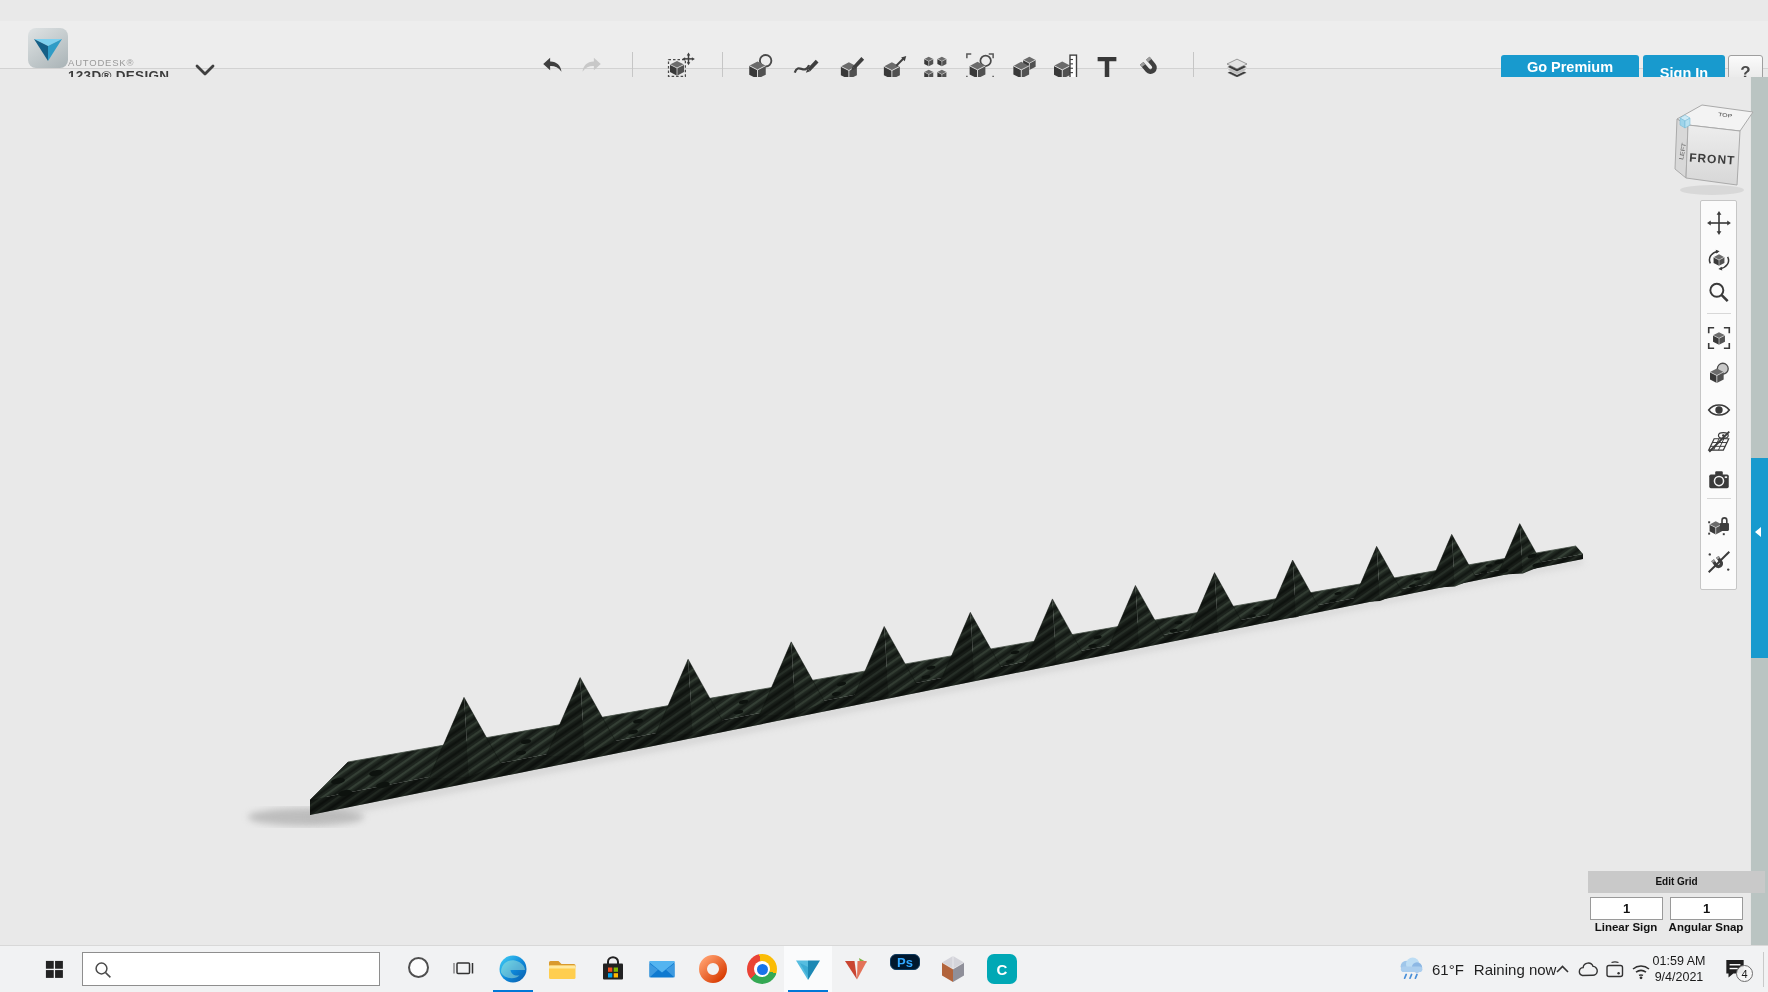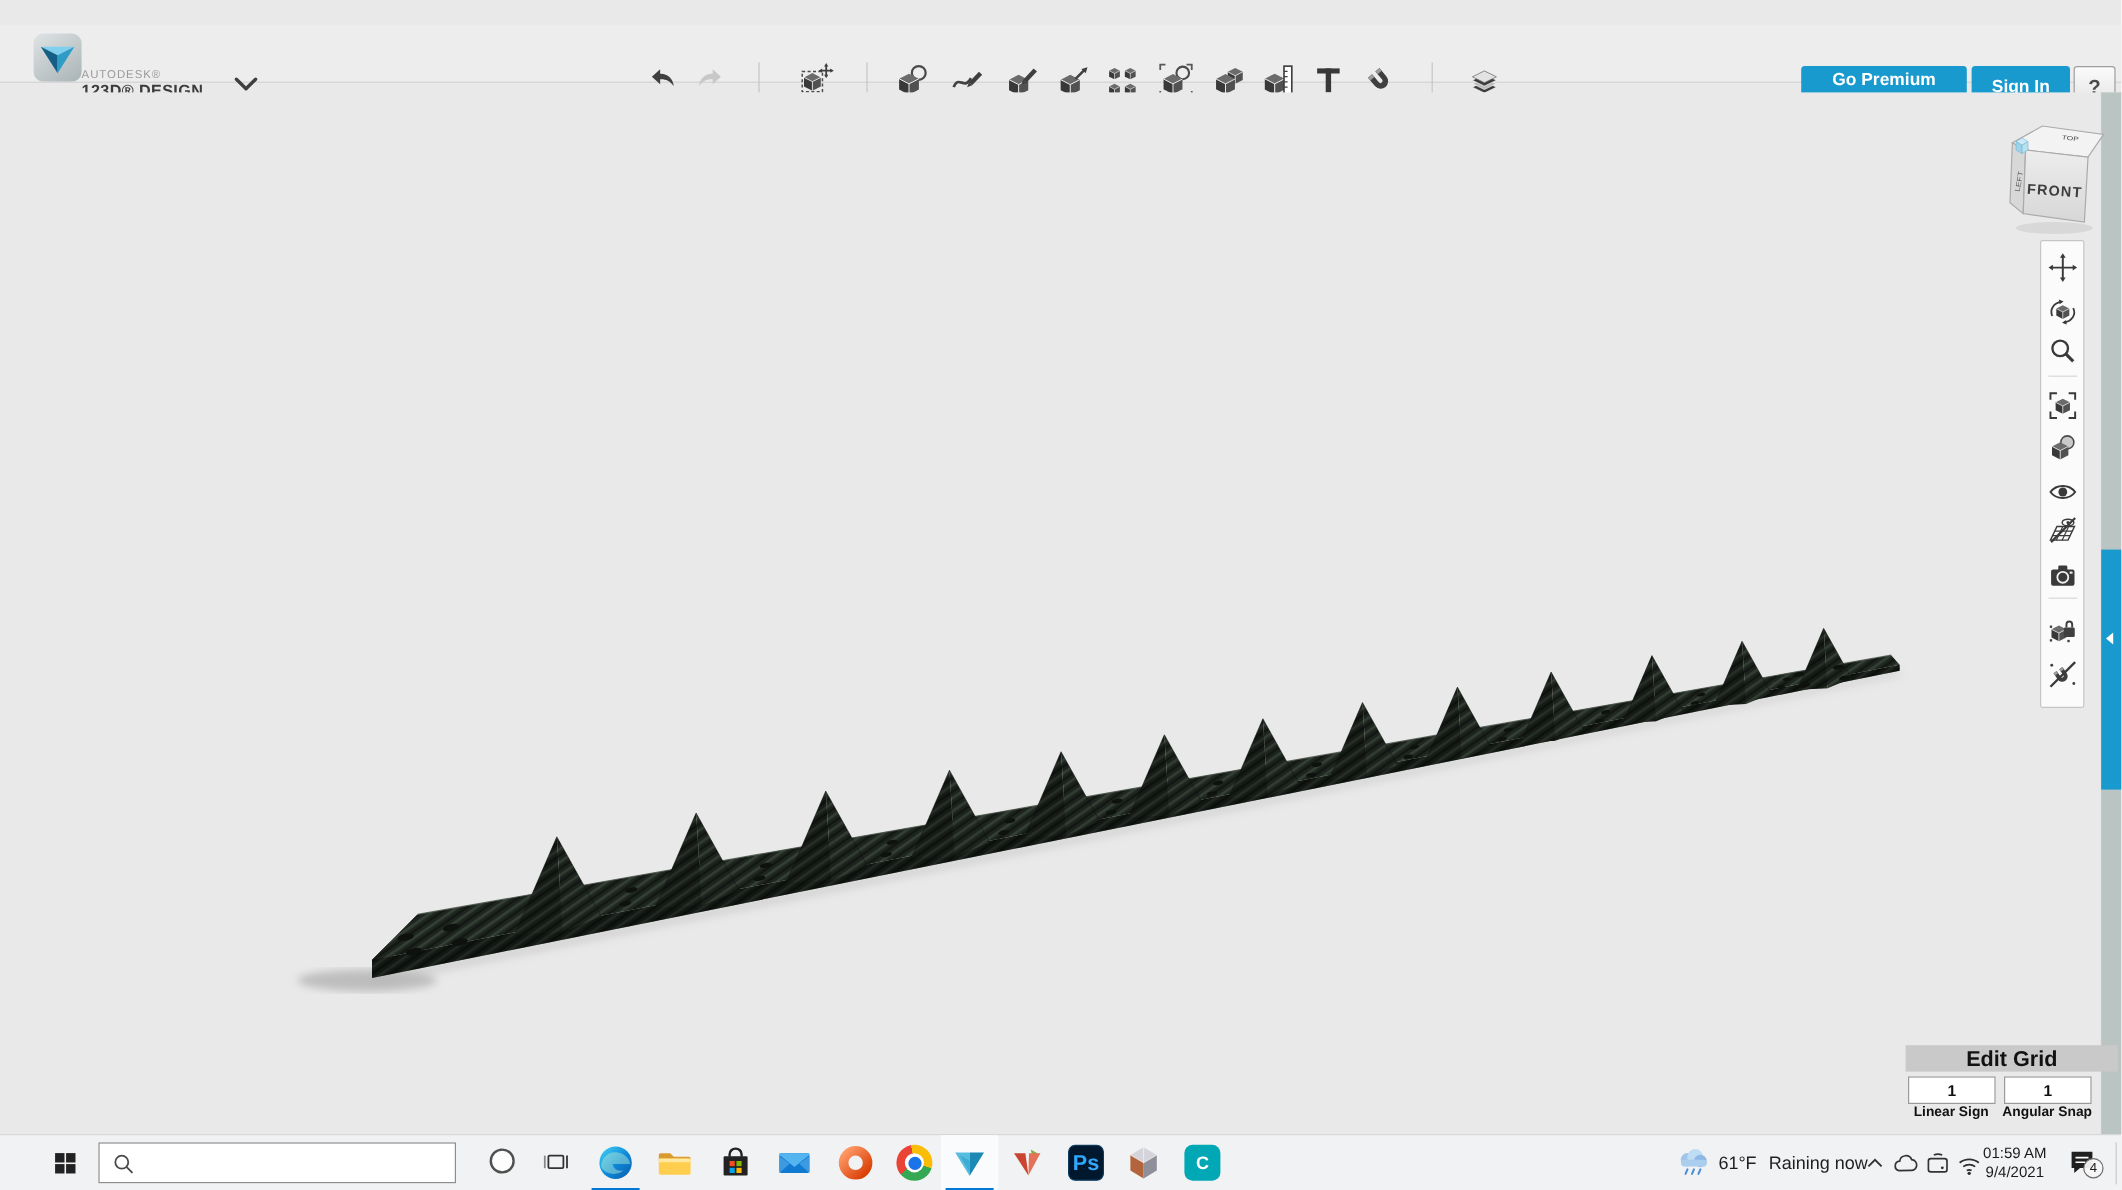--- a/index.html
+++ b/index.html
@@ -25,37 +25,37 @@
   .btn-help{left:1728px;top:34px;width:35px;height:35px;border-radius:3px;background:linear-gradient(#fbfbfb,#e2e2e2);border:1px solid #9f9f9f;box-sizing:border-box;color:#4a4a4a;font-size:17px;font-weight:bold;display:flex;align-items:center;justify-content:center;}
   
   .canvas{left:0;top:77px;width:1768px;height:868px;background:#e9e9e9;}
   .edge-strip{left:1750px;top:77px;width:18px;height:868px;background:#bac4c2;border-left:1px solid #e6e6e6;box-sizing:border-box;}
   .flyout-tab{left:1751px;top:458px;width:17px;height:200px;}
   .flyout-arrow{left:1755px;top:527px;width:0;height:0;border-top:5px solid transparent;border-bottom:5px solid transparent;border-right:6px solid #ffffff;}
   .side-tools{left:1700px;top:200px;width:37px;height:390px;background:#fbfbfb;border:1px solid #c6c6c6;border-radius:2px;box-sizing:border-box;}
   .side-tools .sicon{position:absolute;left:5px;width:26px;height:26px;}
   .ssep{position:absolute;left:6px;width:24px;height:1px;background:#d8d8d8;}
   
-  .eg-btn{left:1588px;top:871px;width:177px;height:22px;background:#c9c9c9;color:#111;font-size:18px;font-weight:bold;text-align:center;line-height:22px;}
+  .eg-btn{left:1588px;top:871px;width:177px;height:22px;background:#c9c9c9;color:#111;font-size:10px;font-weight:bold;text-align:center;line-height:22px;}
   .eg-input{position:absolute;top:897px;width:71px;height:21px;border:1px solid #9a9a9a;background:#fff;font-family:"Liberation Sans",sans-serif;font-size:13px;font-weight:bold;color:#111;text-align:center;padding:0;}
   .eg-label{top:921px;font-size:11.5px;font-weight:bold;color:#111;text-align:center;}
   
   .taskbar{left:0;top:945px;width:1768px;height:47px;background:#f1f2f3;border-top:1px solid #d8d8d8;box-sizing:border-box;}
   .searchbox{left:82px;top:6px;width:298px;height:34px;background:#fff;border:1px solid #8e8e8e;box-sizing:border-box;}
   .searchbox input{position:absolute;left:36px;top:2px;width:250px;height:27px;border:none;outline:none;font-family:"Liberation Sans",sans-serif;font-size:15px;color:#555;background:transparent;}
   .cortana{left:408px;top:11px;width:21px;height:21px;border-radius:50%;border:2.2px solid #4f4f4f;box-sizing:border-box;background:#fdfdfd;}
   .appcell{top:0;width:48px;height:47px;}
   .appcell.active{background:#fafbfc;}
   .appicon{position:absolute;left:8px;top:7px;width:32px;height:32px;display:block;}
   .appicon svg{width:32px;height:32px;display:block;}
   .runline{position:absolute;left:4px;bottom:0;width:40px;height:3px;display:block;}
   .chromeball{display:block;position:relative;left:1px;top:1px;width:30px;height:30px;border-radius:50%;background:conic-gradient(from 230deg,#ea4335 0 33%,#fbbc05 0 66%,#34a853 0 100%);}
   .cwhite{position:absolute;left:7px;top:7px;width:16px;height:16px;border-radius:50%;background:#fff;}
   .cblue{position:absolute;left:2.5px;top:2.5px;width:11px;height:11px;border-radius:50%;background:#1a73e8;display:block;}
-  .pstile{display:flex;box-sizing:border-box;width:30px;height:30px;margin:1px;background:#00182e;border:1.5px solid #0e3a5e;border-radius:6px;color:#31a8ff;font-weight:bold;font-size:18px;align-items:center;justify-content:center;}
+  .pstile{display:flex;box-sizing:border-box;width:30px;height:16px;margin:1px;background:#00182e;border:1.5px solid #0e3a5e;border-radius:6px;color:#31a8ff;font-weight:bold;font-size:13px;align-items:center;justify-content:center;}
   .camtile{display:flex;width:30px;height:30px;margin:1px;border-radius:7px;background:#00a8b5;color:#fff;font-weight:bold;font-size:15px;align-items:center;justify-content:center;}
   .tray-text{font-size:15px;color:#1f1f1f;white-space:nowrap;}
   .clock{left:1646px;top:7px;width:66px;text-align:center;font-size:12.5px;line-height:16px;color:#1a1a1a;}
   .badge{left:1736px;top:19px;width:17px;height:17px;border-radius:50%;border:1px solid #6e6e6e;background:rgba(245,245,245,.95);font-size:11px;color:#1a1a1a;display:flex;align-items:center;justify-content:center;box-sizing:border-box;}
   .tb-divider{top:6px;width:1px;height:35px;background:#c9c9c9;}
 </style>
 </head>
 <body>
 
 <div class="screen">

